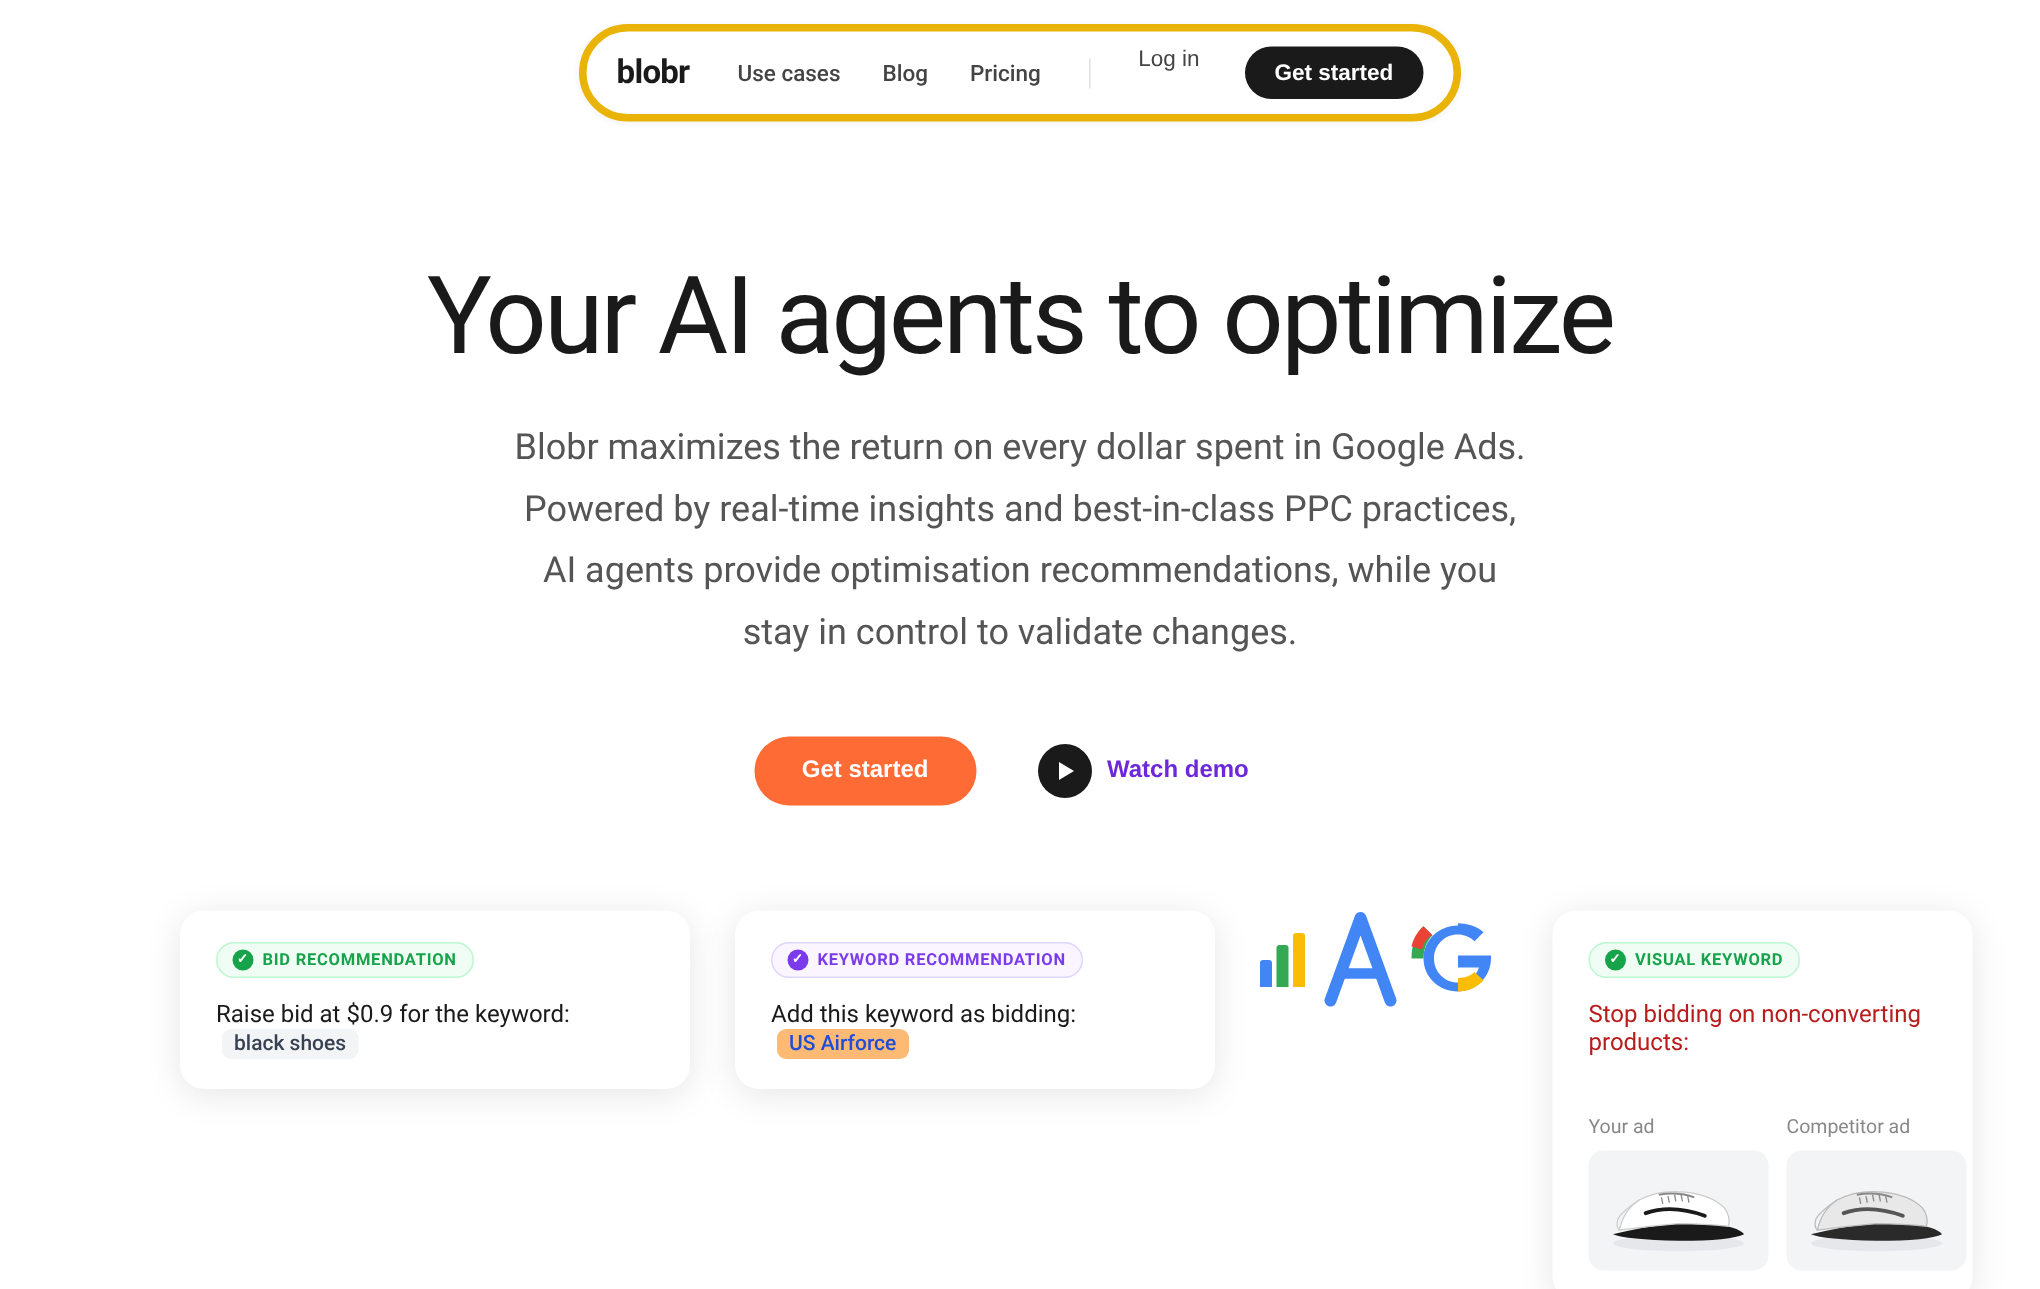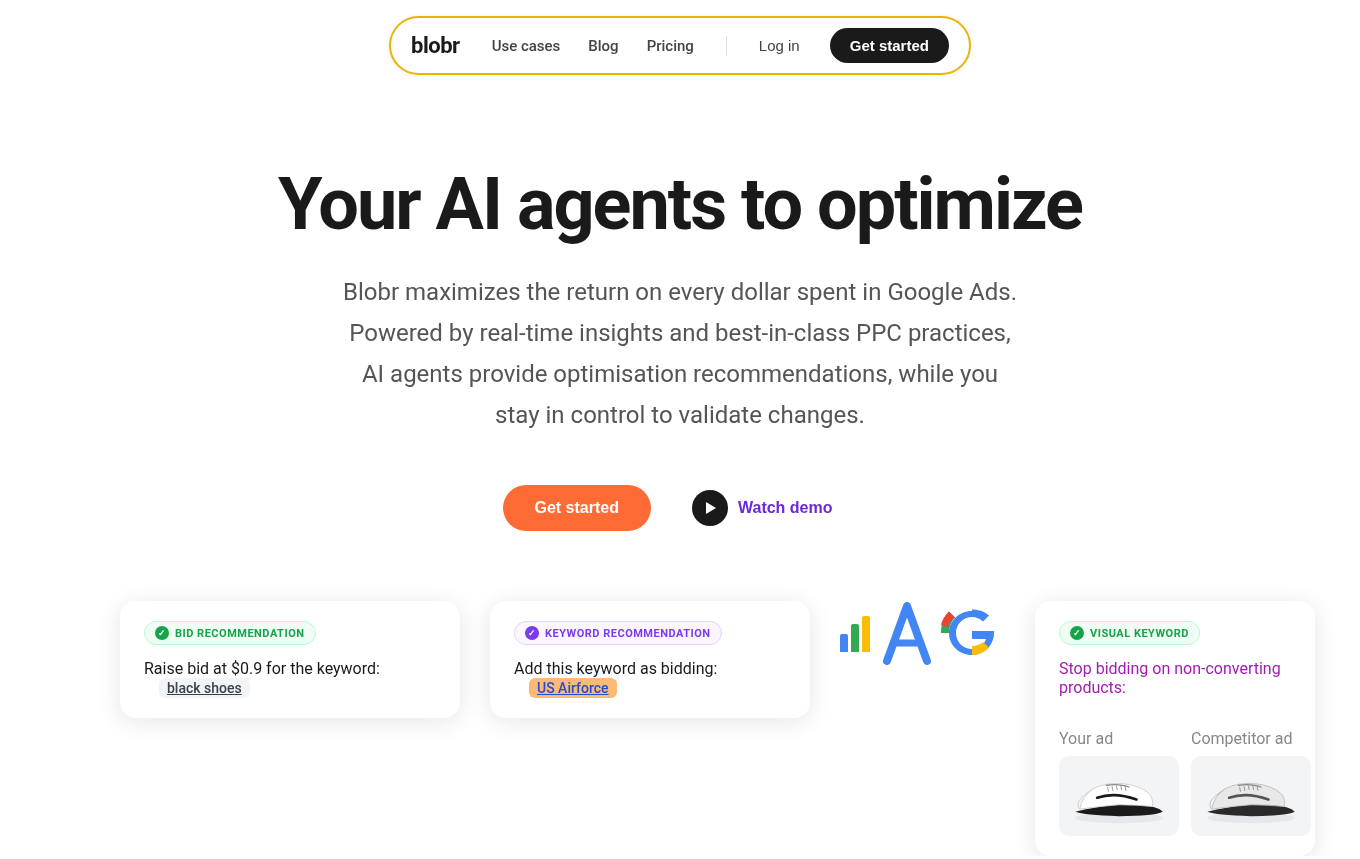--- a/index.html
+++ b/index.html
@@ -14,21 +14,21 @@
     .nav-wrapper {
       display: flex;
       justify-content: center;
       padding: 16px 0 0;
     }
     .nav {
       display: flex;
       align-items: center;
       gap: 32px;
       background: #fff;
-      border: 2px solid #eab308;
+      border: 5px solid #eab308;
       border-radius: 50px;
       padding: 10px 20px;
       box-shadow: 0 1px 6px rgba(0,0,0,0.06);
     }
     .nav-logo {
       font-size: 22px;
       font-weight: 700;
       color: #1a1a1a;
       letter-spacing: -0.5px;
       text-decoration: none;
@@ -45,21 +45,21 @@
       font-weight: 500;
       margin-top: 12px;
     }
     .nav-divider {
       width: 1px;
       height: 20px;
       background: #e0e0e0;
     }
     .nav-actions {
       display: flex;
-      align-items: center;
+      align-items: flex-start;
       gap: 30px;
     }
     .btn-login {
       background: none;
       border: none;
       font-size: 15px;
       font-weight: 500;
       color: #444;
       cursor: pointer;
     }
@@ -76,21 +76,21 @@
 
     
     .hero {
       text-align: center;
       padding: 90px 20px 60px;
       max-width: 860px;
       margin: 0 auto;
     }
     .hero-title {
       font-size: 72px;
-      font-weight: 700;
+      font-weight: 400;
       line-height: 1.1;
       color: #1a1a1a;
       letter-spacing: -2px;
       margin-bottom: 28px;
     }
     .hero-subtitle {
       font-size: 24px;
       color: #555;
       line-height: 1.7;
       max-width: 680px;
@@ -206,22 +206,21 @@
       font-weight: 400;
     }
     .tag {
       display: inline-block;
       background: #f3f4f6;
       color: #374151;
       border-radius: 6px;
       padding: 2px 8px;
       font-size: 14px;
       font-weight: 500;
-      margin-left: 15px;
-      text-decoration: underline;
+      margin-left: 4px;
     }
     .tag-blue {
       background: #fdba74;
       color: #1d4ed8;
     }
 
     
     .card-keyword {
       background: #fff;
       border-radius: 16px;
@@ -249,35 +248,36 @@
     .card-visual {
       background: #fff;
       border-radius: 16px;
       box-shadow: 0 4px 24px rgba(0,0,0,0.10);
       padding: 20px 24px;
       min-width: 280px;
       max-width: 320px;
     }
     .card-visual-text {
       font-size: 16px;
-      color: #a21caf;
+      color: #b91c1c;
       font-weight: 400;
-      margin-bottom: 32px;
+      margin-bottom: 12px;
     }
     .ad-comparison {
       display: flex;
       gap: 12px;
     }
     .ad-col {
       flex: 1;
     }
     .ad-col-label {
-      font-size: 16px;
+      font-size: 13px;
       color: #888;
       margin-bottom: 8px;
+      margin-top: 28px;
     }
     .ad-image-placeholder {
       border-radius: 10px;
       overflow: hidden;
       height: 80px;
       background: #f3f4f6;
       display: flex;
       align-items: center;
       justify-content: center;
     }

